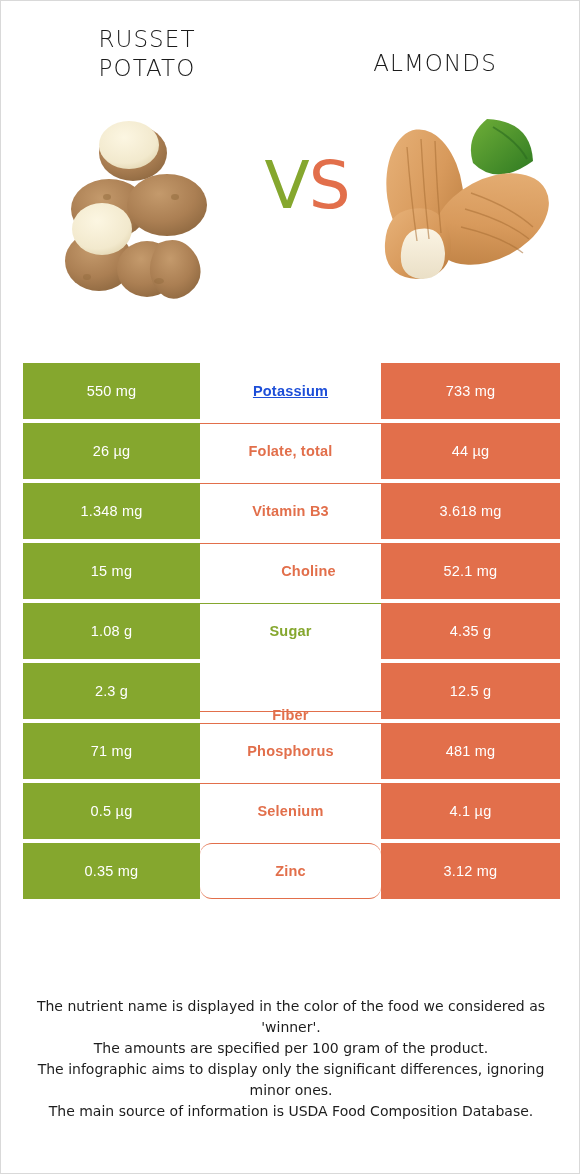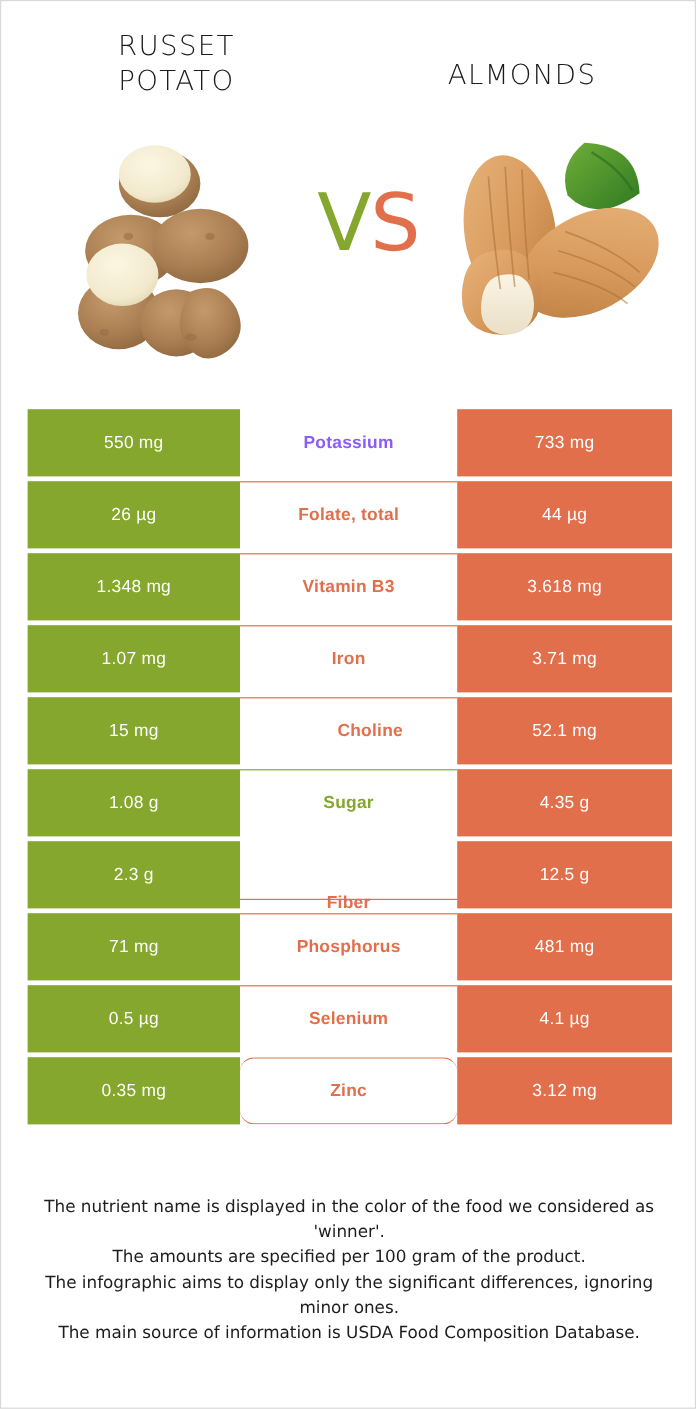--- a/index.html
+++ b/index.html
@@ -66,21 +66,21 @@
     font-size: 66px;
     font-weight: 400;
     letter-spacing: -1px;
     line-height: 1;
   }
 
   
   .table {
     position: absolute;
     left: 22px;
-    top: 340px;
+    top: 362px;
     width: 552px;
   }
   .row {
     display: flex;
     height: 56px;
     margin-bottom: 4px;
   }
   .row:last-child { margin-bottom: 0; }
 
   .cell {
@@ -192,37 +192,32 @@
       <path d="M118 92 q40 14 62 34"></path>
       <path d="M112 108 q42 12 64 30"></path>
       <path d="M108 126 q42 10 62 26"></path>
     </g>
   </svg>
 </div>
 
 <div class="table">
     <div class="row">
       <div class="cell cell-left">550 mg</div>
-      <div class="cell cell-mid" style="color: #8b5cf6; border-top-color: transparent; border-bottom-color: transparent;">Potassium</div>
+      <div class="cell cell-mid" style="color: #1d4ed8; border-top-color: transparent; border-bottom-color: transparent; text-decoration: underline;">Potassium</div>
       <div class="cell cell-right">733 mg</div>
     </div>
     <div class="row">
       <div class="cell cell-left">26 µg</div>
       <div class="cell cell-mid" style="color: rgb(226, 111, 75); border-top-color: rgb(226, 111, 75); border-bottom-color: transparent;">Folate, total</div>
       <div class="cell cell-right">44 µg</div>
     </div>
     <div class="row">
       <div class="cell cell-left">1.348 mg</div>
       <div class="cell cell-mid" style="color: rgb(226, 111, 75); border-top-color: rgb(226, 111, 75); border-bottom-color: transparent;">Vitamin B3</div>
       <div class="cell cell-right">3.618 mg</div>
-    </div>
-    <div class="row">
-      <div class="cell cell-left">1.07 mg</div>
-      <div class="cell cell-mid" style="color: rgb(226, 111, 75); border-top-color: rgb(226, 111, 75); border-bottom-color: transparent;">Iron</div>
-      <div class="cell cell-right">3.71 mg</div>
     </div>
     <div class="row">
       <div class="cell cell-left">15 mg</div>
       <div class="cell cell-mid" style="color: rgb(226, 111, 75); border-top-color: rgb(226, 111, 75); border-bottom-color: transparent; padding-left: 36px;">Choline</div>
       <div class="cell cell-right">52.1 mg</div>
     </div>
     <div class="row">
       <div class="cell cell-left">1.08 g</div>
       <div class="cell cell-mid" style="color: rgb(133, 167, 46); border-top-color: rgb(133, 167, 46); border-bottom-color: transparent;">Sugar</div>
       <div class="cell cell-right">4.35 g</div>

